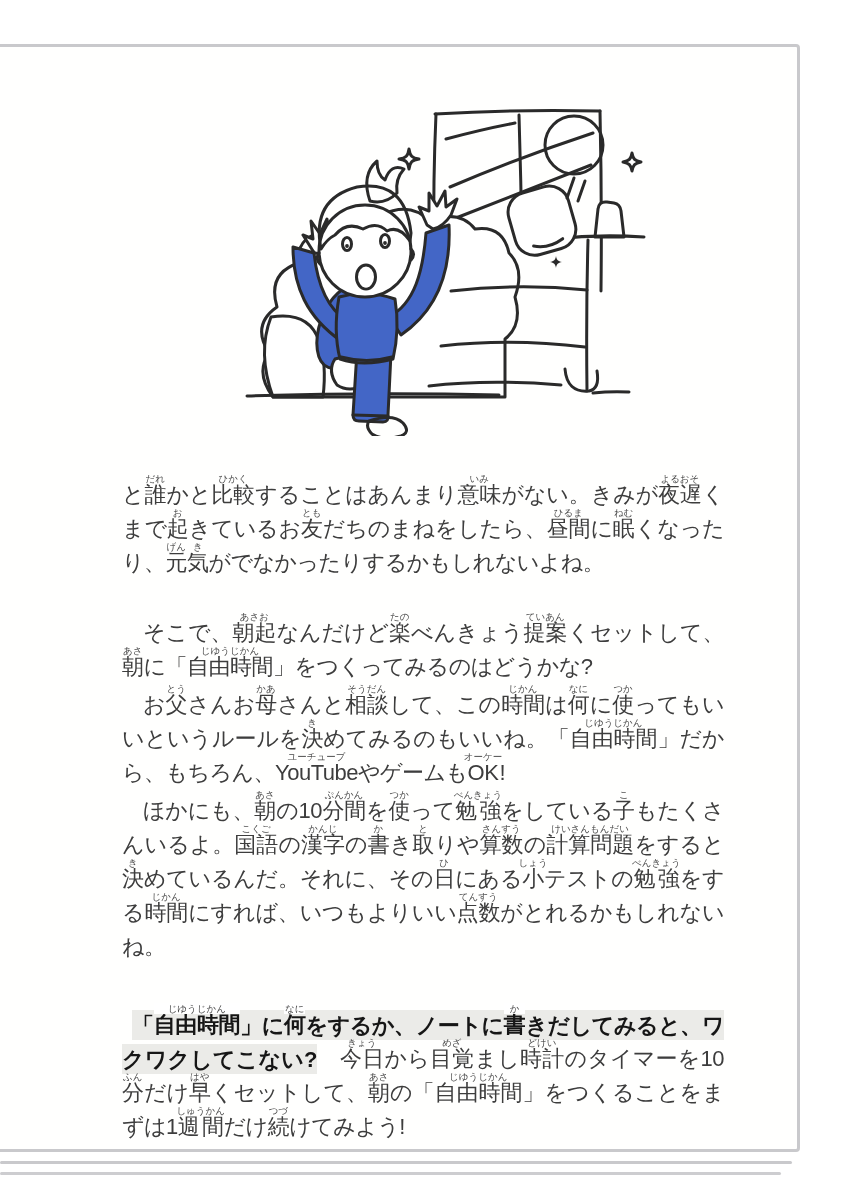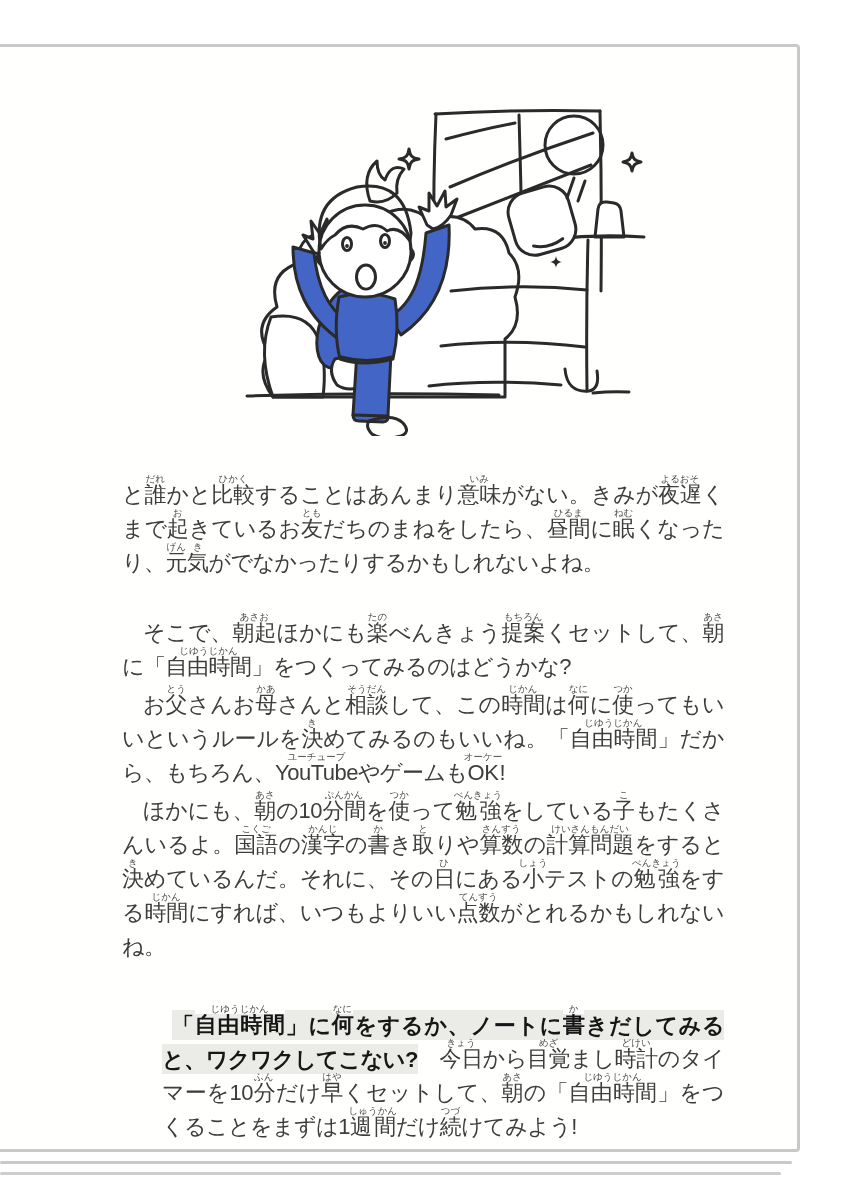--- a/index.html
+++ b/index.html
@@ -36,21 +36,21 @@
   .text-block{
     position:absolute;left:122px;top:474px;width:602px;
     color:var(--txt);
     font-size:22px;line-height:34px;letter-spacing:-0.5px;
     text-align:justify;
   }
   .para{margin:0;}
   .para.ind1{text-indent:21px;}
   .para.indh{text-indent:10px;}
   .para.gap32{margin-top:32px;}
-  .para.gap40{margin-top:40px;margin-left:40px;}
+  .para.gap40{margin-top:40px;}
   ruby{ruby-position:over;}
   rt{font-size:9.5px;line-height:1;letter-spacing:0;color:#4a4a4a;font-weight:400;text-align:center;}
   b.hl{font-weight:700;color:var(--bold-ink);background:var(--hl);padding:2.5px 0;}
   b.hl rt{background:#ffffff;font-weight:500;}
 </style>
 </head>
 <body>
 
 <div class="stage">
 
@@ -137,19 +137,19 @@
         <ellipse class="lines fillw" cx="142" cy="140" rx="4.5" ry="6.5" stroke-width="2.4"></ellipse>
         <circle cx="142" cy="142" r="1.9" fill="#2a2a2a"></circle>
         <ellipse class="lines" cx="123" cy="176" rx="9.5" ry="12" fill="#1d1d1d" stroke-width="2.4"></ellipse>
         <ellipse cx="123" cy="183" rx="5" ry="3.4" fill="#ffffff"></ellipse>
       </g>
     </svg>
   </div>
 
   <div class="text-block">
       <p class="para"><span>と</span><span><ruby>誰<rt>だれ</rt></ruby></span><span>かと</span><span><ruby>比較<rt>ひかく</rt></ruby></span><span>することはあんまり</span><span><ruby>意味<rt>いみ</rt></ruby></span><span>がない。きみが</span><span><ruby>夜遅<rt>よるおそ</rt></ruby></span><span>くまで</span><span><ruby>起<rt>お</rt></ruby></span><span>きているお</span><span><ruby>友<rt>とも</rt></ruby></span><span>だちのまねをしたら、</span><span><ruby>昼間<rt>ひるま</rt></ruby></span><span>に</span><span><ruby>眠<rt>ねむ</rt></ruby></span><span>くなったり、</span><span><ruby>元<rt>げん</rt></ruby></span><span><ruby>気<rt>き</rt></ruby></span><span>がでなかったりするかもしれないよね。</span></p>
-      <p class="para ind1 gap32"><span>そこで、</span><span><ruby>朝起<rt>あさお</rt></ruby></span><span>ほかにも</span><span><ruby>楽<rt>たの</rt></ruby></span><span>べんきょう</span><span><ruby>提案<rt>もちろん</rt></ruby></span><span>くセットして、</span><span><ruby>朝<rt>あさ</rt></ruby></span><span>に「</span><span><ruby>自由時間<rt>じゆうじかん</rt></ruby></span><span>」をつくってみるのはどうかな?</span></p>
+      <p class="para ind1 gap32"><span>そこで、</span><span><ruby>朝起<rt>あさお</rt></ruby></span><span>なんだけど</span><span><ruby>楽<rt>たの</rt></ruby></span><span>べんきょう</span><span><ruby>提案<rt>ていあん</rt></ruby></span><span>くセットして、</span><span><ruby>朝<rt>あさ</rt></ruby></span><span>に「</span><span><ruby>自由時間<rt>じゆうじかん</rt></ruby></span><span>」をつくってみるのはどうかな?</span></p>
       <p class="para ind1"><span>お</span><span><ruby>父<rt>とう</rt></ruby></span><span>さんお</span><span><ruby>母<rt>かあ</rt></ruby></span><span>さんと</span><span><ruby>相談<rt>そうだん</rt></ruby></span><span>して、この</span><span><ruby>時間<rt>じかん</rt></ruby></span><span>は</span><span><ruby>何<rt>なに</rt></ruby></span><span>に</span><span><ruby>使<rt>つか</rt></ruby></span><span>ってもいいというルールを</span><span><ruby>決<rt>き</rt></ruby></span><span>めてみるのもいいね。「</span><span><ruby>自由時間<rt>じゆうじかん</rt></ruby></span><span>」だから、もちろん、</span><span><ruby>YouTube<rt>ユーチューブ</rt></ruby></span><span>やゲームも</span><span><ruby>OK<rt>オーケー</rt></ruby></span><span>!</span></p>
       <p class="para ind1"><span>ほかにも、</span><span><ruby>朝<rt>あさ</rt></ruby></span><span>の10</span><span><ruby>分間<rt>ぷんかん</rt></ruby></span><span>を</span><span><ruby>使<rt>つか</rt></ruby></span><span>って</span><span><ruby>勉強<rt>べんきょう</rt></ruby></span><span>をしている</span><span><ruby>子<rt>こ</rt></ruby></span><span>もたくさんいるよ。</span><span><ruby>国語<rt>こくご</rt></ruby></span><span>の</span><span><ruby>漢字<rt>かんじ</rt></ruby></span><span>の</span><span><ruby>書<rt>か</rt></ruby></span><span>き</span><span><ruby>取<rt>と</rt></ruby></span><span>りや</span><span><ruby>算数<rt>さんすう</rt></ruby></span><span>の</span><span><ruby>計算問題<rt>けいさんもんだい</rt></ruby></span><span>をすると</span><span><ruby>決<rt>き</rt></ruby></span><span>めているんだ。それに、その</span><span><ruby>日<rt>ひ</rt></ruby></span><span>にある</span><span><ruby>小<rt>しょう</rt></ruby></span><span>テストの</span><span><ruby>勉強<rt>べんきょう</rt></ruby></span><span>をする</span><span><ruby>時間<rt>じかん</rt></ruby></span><span>にすれば、いつもよりいい</span><span><ruby>点数<rt>てんすう</rt></ruby></span><span>がとれるかもしれないね。</span></p>
       <p class="para indh gap40"><b class="hl">「</b><b class="hl"><ruby>自由時間<rt>じゆうじかん</rt></ruby></b><b class="hl">」に</b><b class="hl"><ruby>何<rt>なに</rt></ruby></b><b class="hl">をするか、ノートに</b><b class="hl"><ruby>書<rt>か</rt></ruby></b><b class="hl">きだしてみると、ワクワクしてこない?</b><span>　</span><span><ruby>今日<rt>きょう</rt></ruby></span><span>から</span><span><ruby>目覚<rt>めざ</rt></ruby></span><span>まし</span><span><ruby>時計<rt>どけい</rt></ruby></span><span>のタイマーを10</span><span><ruby>分<rt>ふん</rt></ruby></span><span>だけ</span><span><ruby>早<rt>はや</rt></ruby></span><span>くセットして、</span><span><ruby>朝<rt>あさ</rt></ruby></span><span>の「</span><span><ruby>自由時間<rt>じゆうじかん</rt></ruby></span><span>」をつくることをまずは1</span><span><ruby>週間<rt>しゅうかん</rt></ruby></span><span>だけ</span><span><ruby>続<rt>つづ</rt></ruby></span><span>けてみよう!</span></p>
     </div>
 
 </div>
 
 </body></html>

